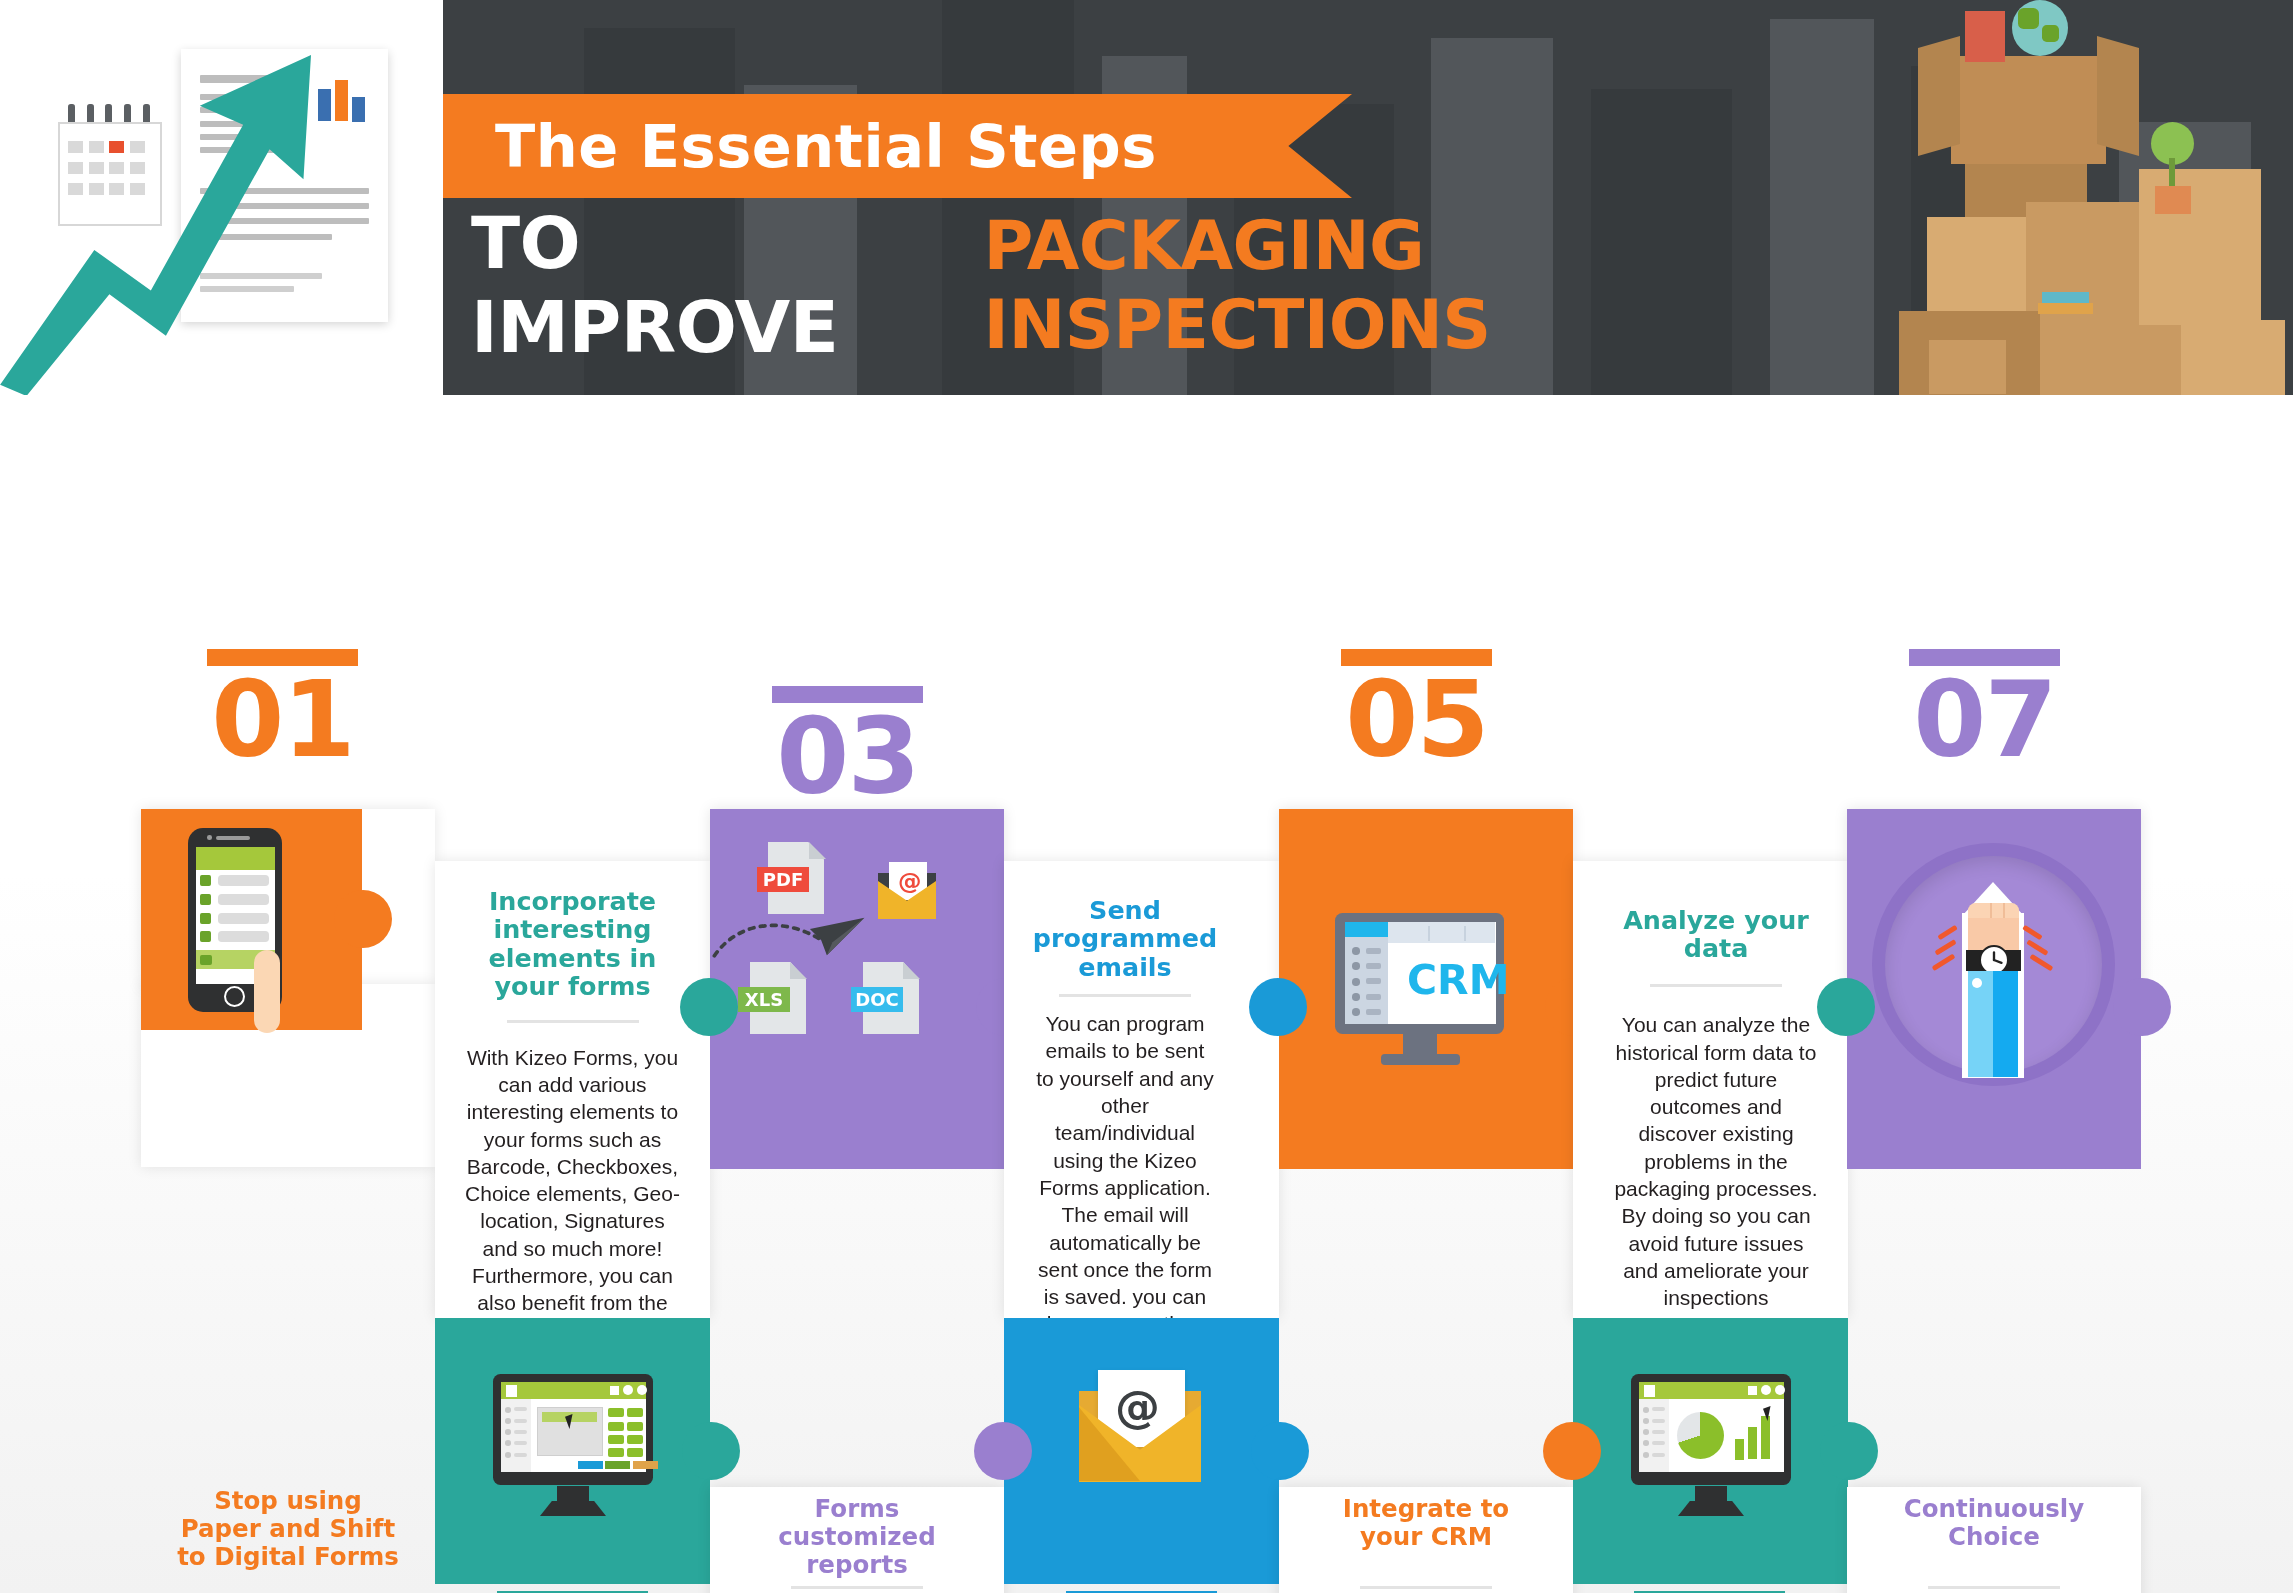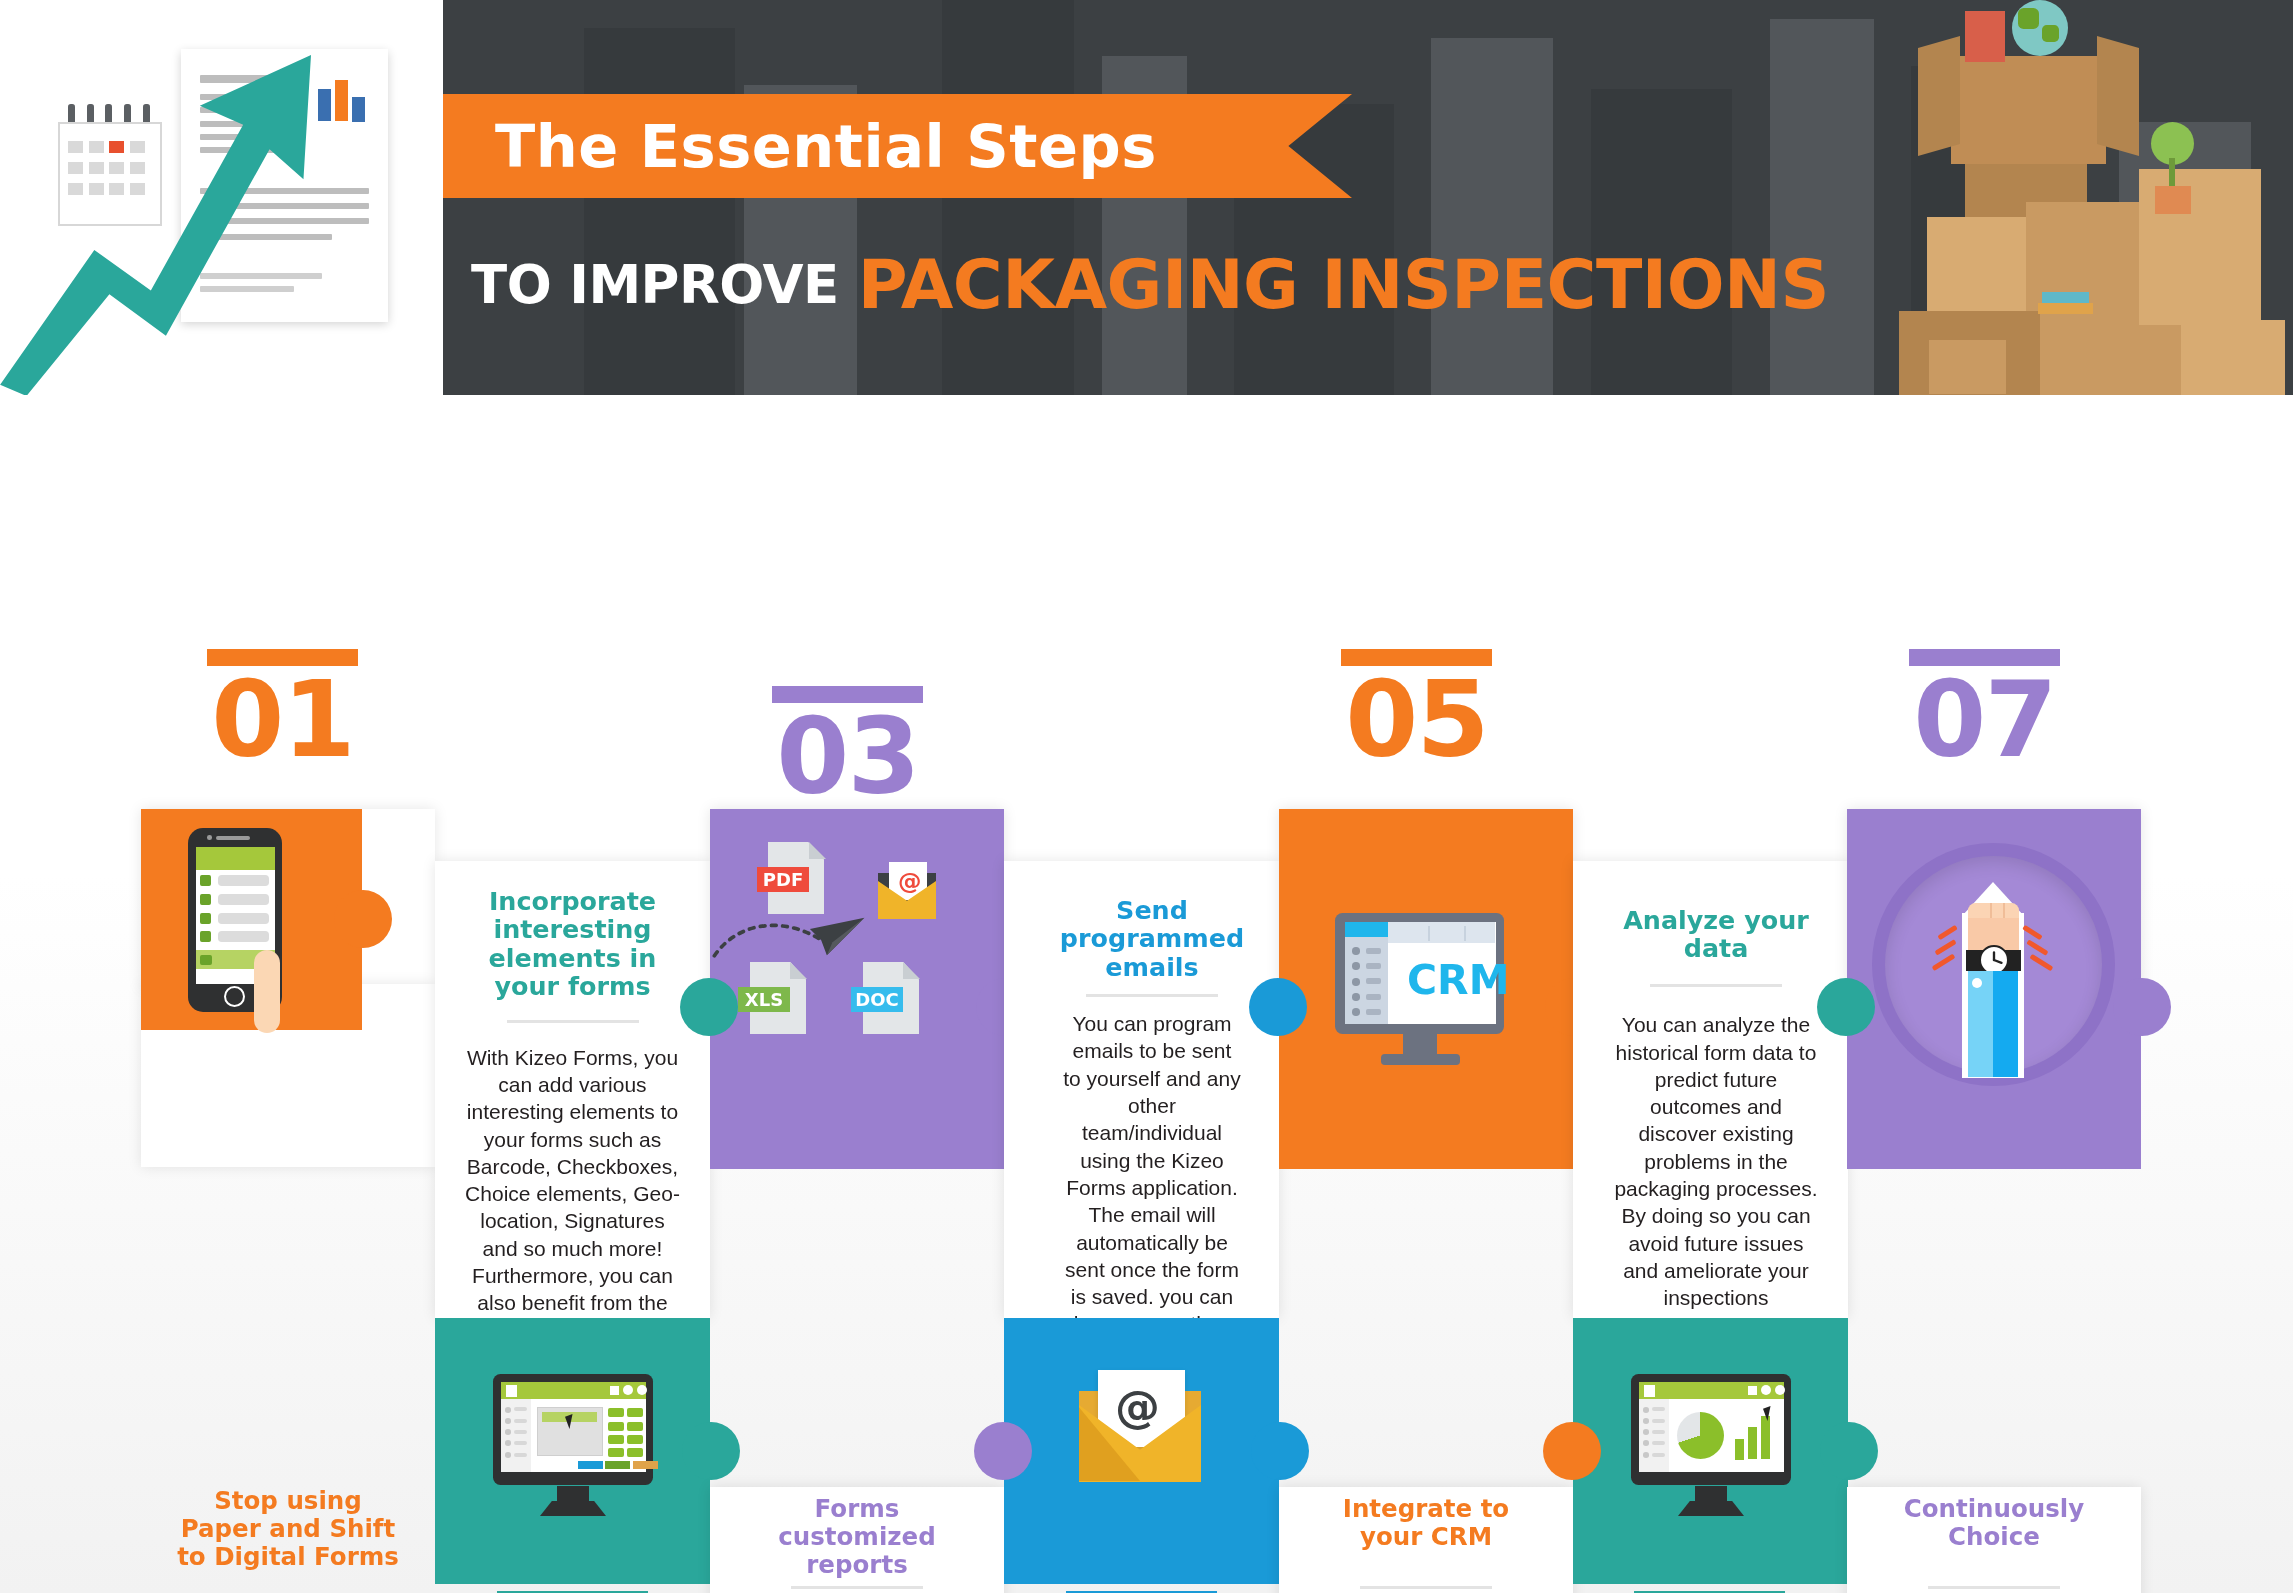--- a/index.html
+++ b/index.html
@@ -40,21 +40,21 @@
     display: flex; align-items: center; padding-left: 52px;
   }
   .ribbon-orange .t {
     color: #ffffff; font-size: 59px; font-weight: bold; letter-spacing: 0.5px;
     font-family: "DejaVu Sans", sans-serif;
   }
   .subtitle-row {
     position: absolute; left: 471px; top: 240px; width: 1469px; height: 89px;
     display: flex; align-items: center; gap: 19px;
   }
-  .sub-a { color: #ffffff; font-size: 53px; font-weight: bold; letter-spacing: -0.5px; font-family:"DejaVu Sans", sans-serif;}
+  .sub-a { color: #ffffff; font-size: 72px; font-weight: bold; letter-spacing: -0.5px; font-family:"DejaVu Sans", sans-serif;}
   .sub-b { color: #f47b20; font-size: 68px; font-weight: bold; letter-spacing: -0.5px; font-family:"DejaVu Sans", sans-serif;}
 
   .boxes-art { position: absolute; right: 0; top: 0; width: 395px; height: 471px; }
   .bx { position: absolute; background: #c99a62; border: 1.9px solid #b2norm; }
   .bx { border: 0; }
   .bx.light { background: #d8ab72; }
   .bx.dark  { background: #b3854f; }
   .bx.flapL { background: #c08d55; }
 
   
@@ -356,21 +356,21 @@
       </div>
       <div class="knob" style="left:266px;top:169px;background:#9a7fcf;"></div>
       <div class="knob" style="left:-30px;top:169px;background:#2aa79b;"></div>
     </div>
 
     <div class="caption" style="left:744px;top:1100px;color:#9a7fcf;">Forms customized reports</div>
     <div class="rule" style="position:absolute;left:791px;top:1191px;margin:0;"></div>
 
     <div class="panel" style="left:1004px;top:466px;width:275px;height:457px;"></div>
 
-    <div class="panel-head" style="position:absolute;left:1031px;top:480px;width:242px;">
+    <div class="panel-head" style="position:absolute;left:1004px;top:480px;width:242px;">
       <div class="panel-title" style="color:#1a9ad7;">Send programmed emails</div>
       <div class="rule" style="margin:13px auto 13px auto;"></div>
       <div class="panel-body" style="padding:0 13px;">You can program emails to be sent to yourself and any other team/individual using the Kizeo Forms application. The email will automatically be sent once the form is saved. you can also program these mails based on certain conditions/filters in your form!</div>
     </div>
 
     <div class="tile" style="left:1004px;top:923px;width:275px;height:266px;background:#1a9ad7;">
       <div>
         <div style="position:absolute;left:75px;top:73px;width:122px;height:90px;background:#e6aa32;"></div>
         <div class="env-paper" style="left:94px;top:52px;width:87px;height:77px;box-shadow:0 1.9px 5.6px rgba(0,0,0,.12);"></div>
         <div style="position:absolute;left:111px;top:62px;color:#3c4043;font-size:45px;font-weight:bold;font-family:'DejaVu Sans',sans-serif;">@</div>

